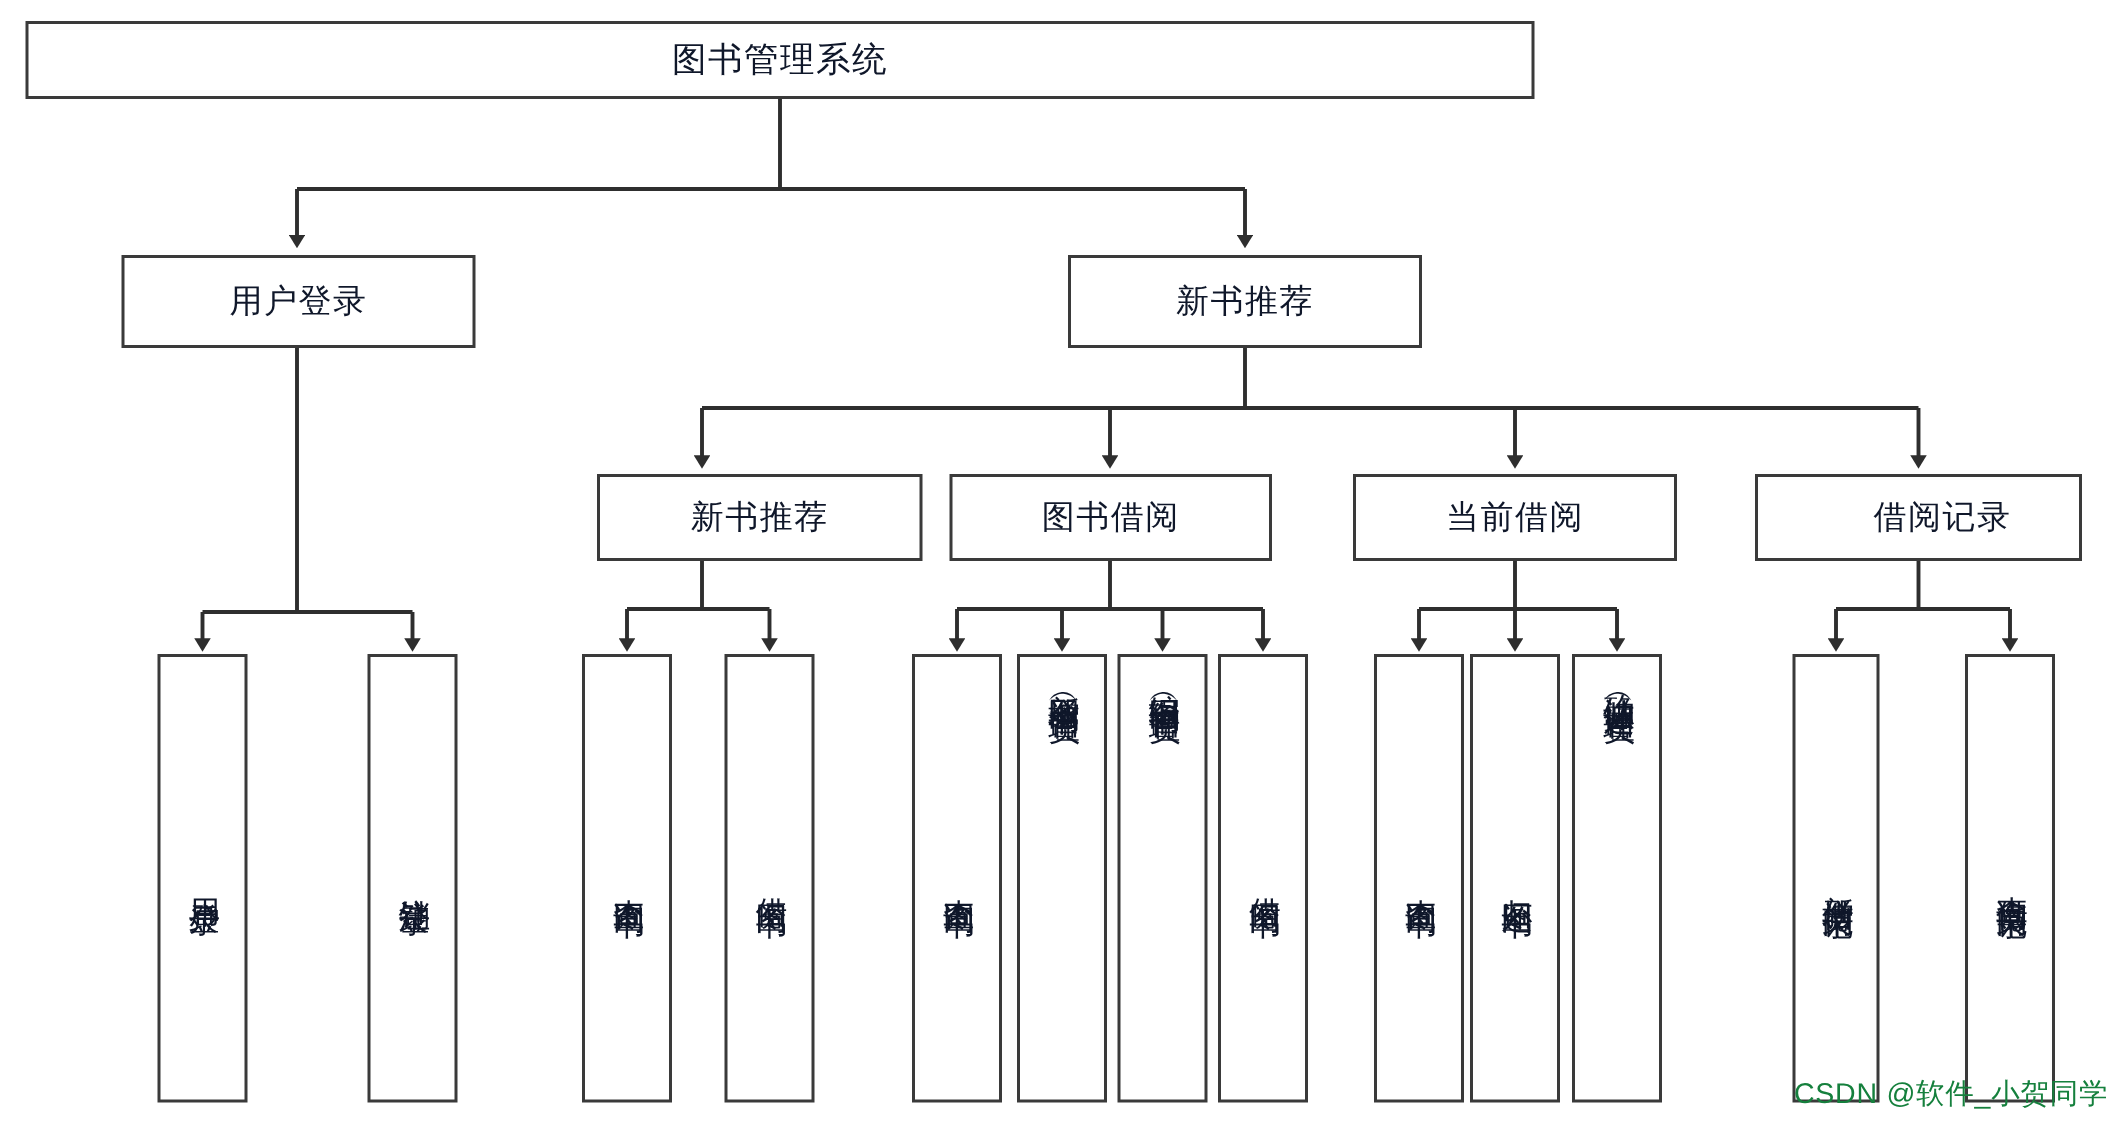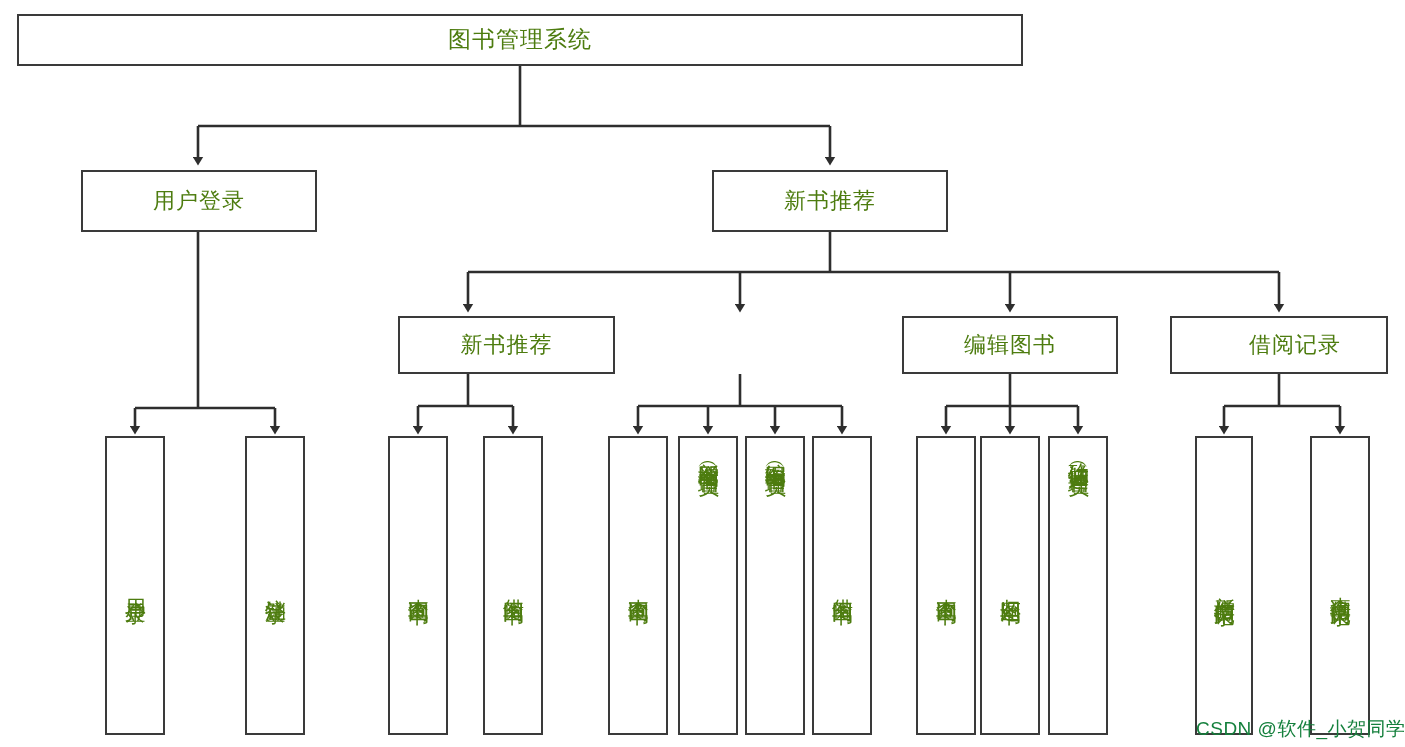--- a/index.html
+++ b/index.html
@@ -24,21 +24,21 @@
     top: 0;
     width: 1405px;
     height: 747px;
     pointer-events: none;
   }
   .node {
     position: absolute;
     box-sizing: border-box;
     border: 2px solid #3a3a3a;
     background: #ffffff;
-    color: #4d7c0f;
+    color: #0f172a;
     display: flex;
     align-items: center;
     justify-content: center;
     text-align: center;
   }
   
   .node.horiz {
     font-size: 22px;
     line-height: 1.1;
     letter-spacing: 1px;
@@ -142,23 +142,26 @@
   </div>
 
   <div class="node horiz" style="left:712px; top:170px; width:236px; height:62px;">
     <span>新书推荐</span>
   </div>
 
   <div class="node horiz" style="left:360px; top:316px; width:217px; height:58px;margin-left:38px;">
     <span>新书推荐</span>
   </div>
 
+  <div class="node horiz" style="left:633px; top:316px; width:215px; height:58px;">
+    <span>图书借阅</span>
+  </div>
 
   <div class="node horiz" style="left:902px; top:316px; width:216px; height:58px;">
-    <span>编辑图书</span>
+    <span>当前借阅</span>
   </div>
 
   <div class="node horiz" style="left:1170px; top:316px; width:218px; height:58px;padding-left:32px;">
     <span>借阅记录</span>
   </div>
 
   <div class="node vert" style="left:105px; top:436px; width:60px; height:299px;">
     <span class="vcenter">
       <span class="vtext">用户登录</span>
     </span>

